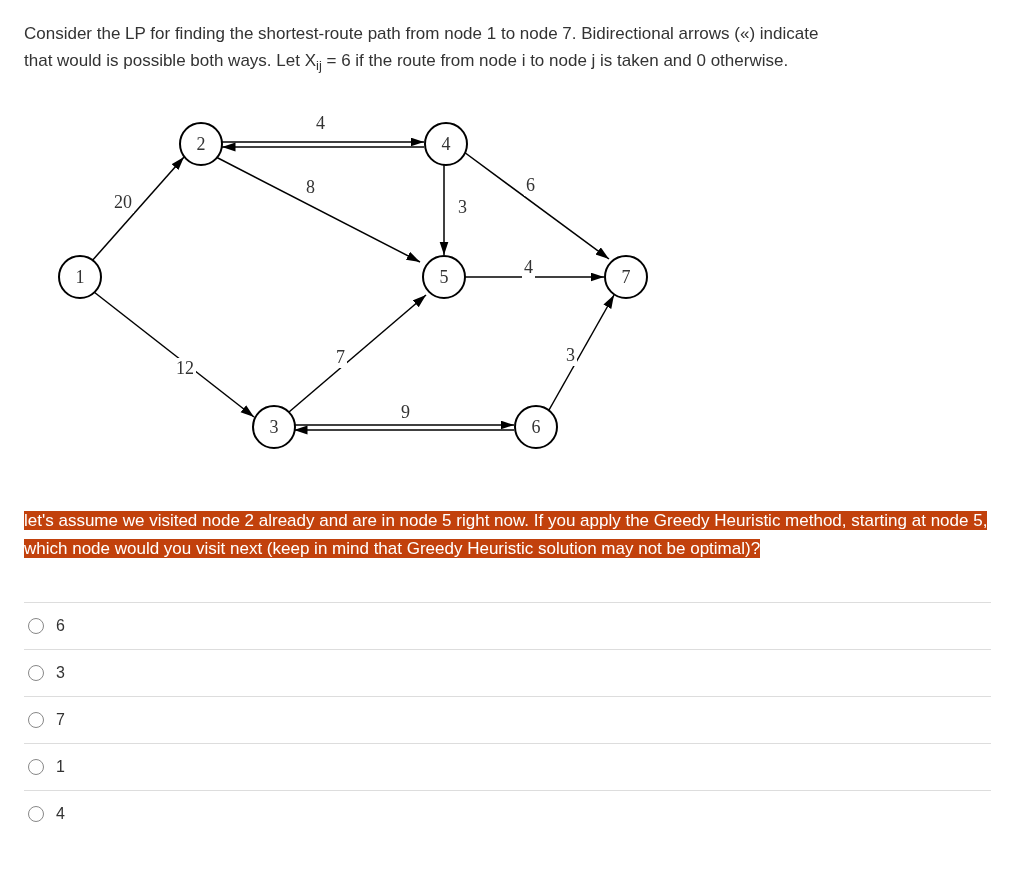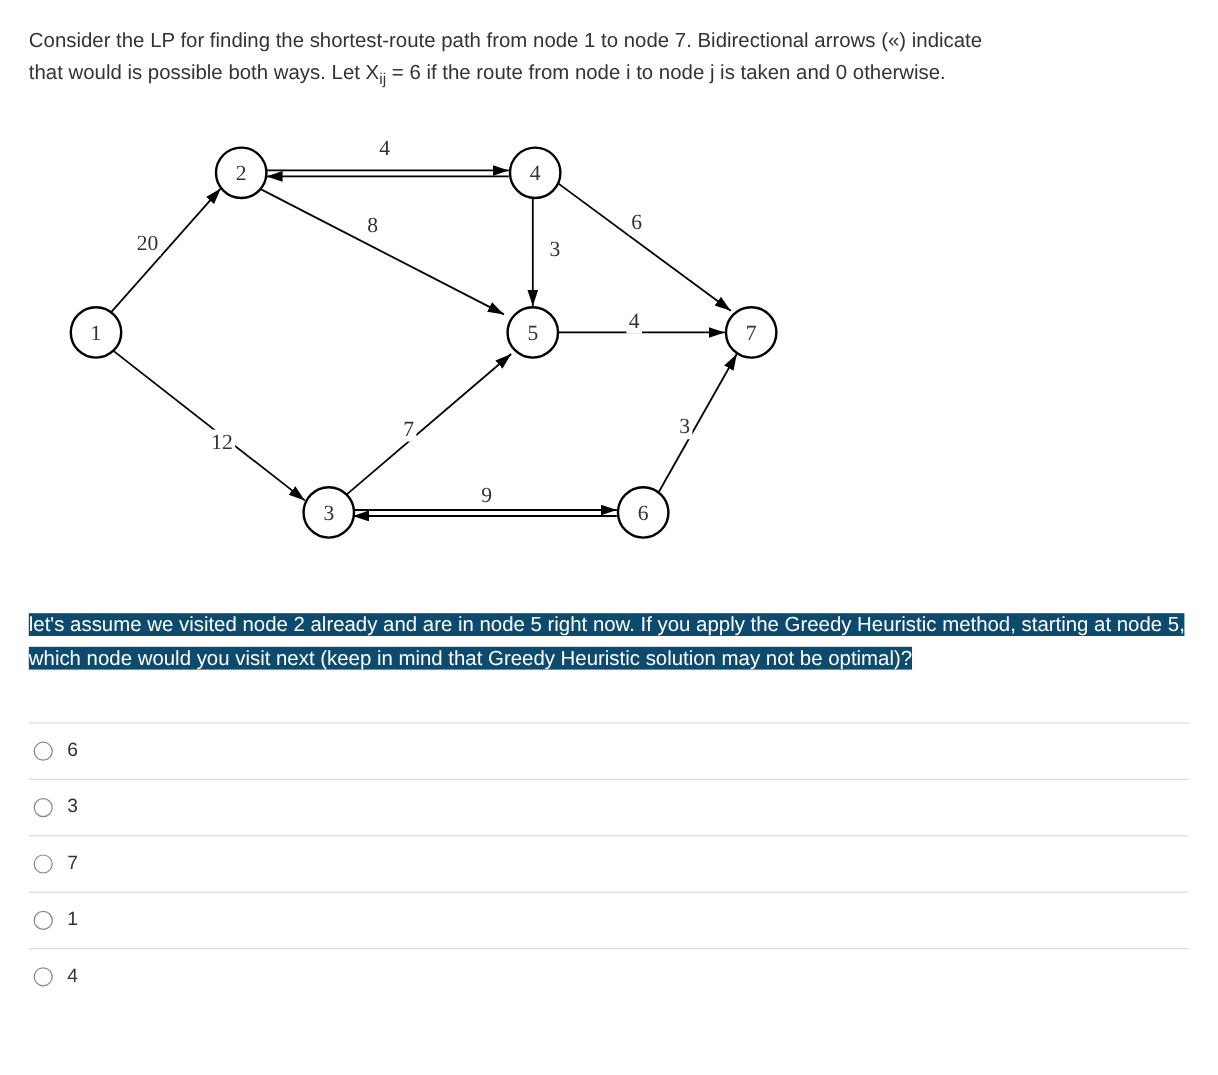--- a/index.html
+++ b/index.html
@@ -52,21 +52,21 @@
       padding: 0 2px;
     }
     svg.edges {
       position: absolute;
       top: 0;
       left: 0;
       width: 100%;
       height: 100%;
     }
     .highlighted-text {
-      background: #0c4a6e;
+      background: #c2410c;
       color: #fff;
       font-size: 17px;
       line-height: 1.6;
       display: inline;
     }
     .options {
       border-top: 1px solid #ddd;
     }
     .option {
       display: flex;

